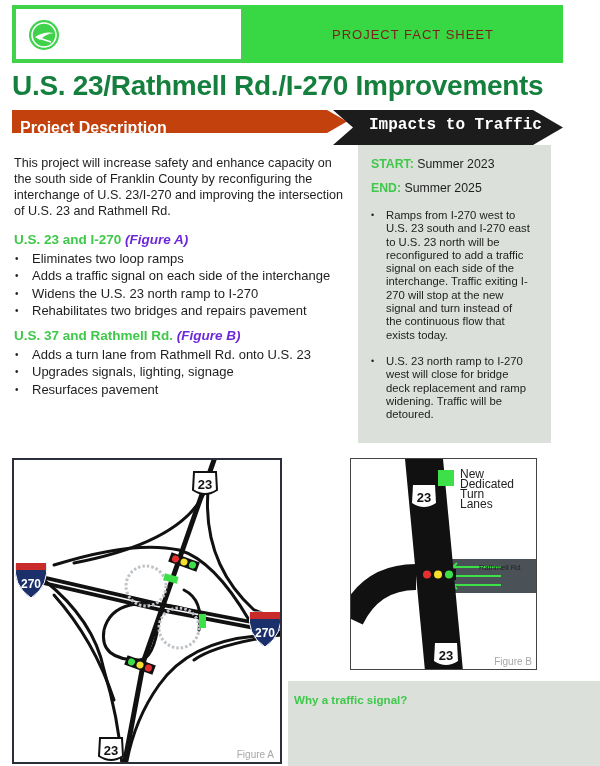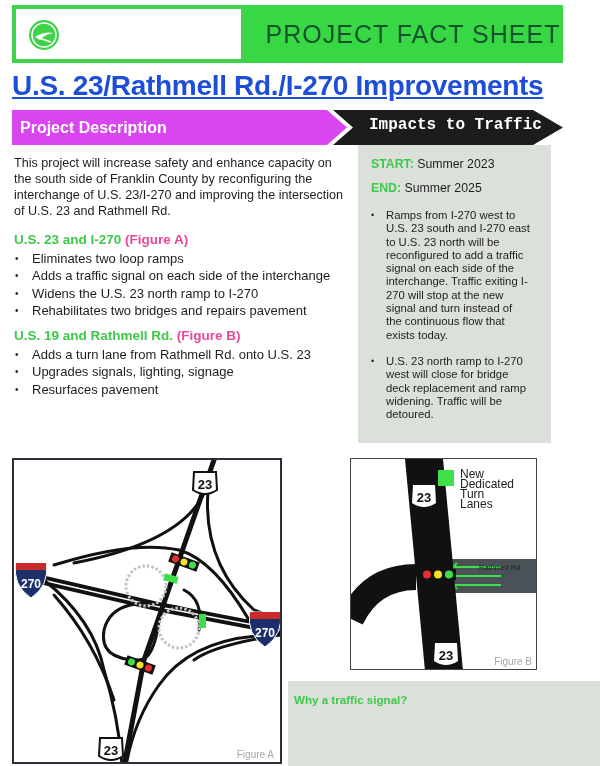--- a/index.html
+++ b/index.html
@@ -7,32 +7,32 @@
     body { position: relative; font-family: "DejaVu Sans", sans-serif; color: #1a1a1a; }
 
     
     .header { position: absolute; left: 12px; top: 5px; width: 251px; height: 60px; }
     .logo-box { position: absolute; left: 0; top: 0; width: 233px; height: 58px; border: 4px solid #3fd24a; background: #fff; }
     .logo-circle { position: absolute; left: 13px; top: 11px; width: 30px; height: 30px; border-radius: 50%; background: #3fd24a; }
     .logo-circle svg { position: absolute; left: 0; top: 0; }
     .logo-text { position: absolute; left: 53px; top: 12px; color: #3bc745; font-family: "DejaVu Serif", serif; line-height: 1; }
     .logo-line1 { font-size: 11.5px; letter-spacing: 0.6px; font-variant: small-caps; }
     .logo-line2 { font-size: 17px; letter-spacing: 0.8px; font-variant: small-caps; margin-top: 1px; }
-    .fact-banner { position: absolute; left: 245px; top: 5px; width: 318px; height: 58px; background: #38d845; color: #14532d; font-family: "Liberation Sans", sans-serif; font-size: 25px; letter-spacing: 1px; display: flex; align-items: center; justify-content: center; padding-left: 18px; }
-
-    .page-title { position: absolute; left: 12px; top: 70px; color: #1d4ed8; font-family: "Liberation Sans", sans-serif; font-weight: bold; font-size: 28px; letter-spacing: -0.3px; white-space: nowrap; text-decoration: underline; }
-
-    
-    .bar-left { position: absolute; left: 12px; top: 110px; width: 335px; height: 35px; background: #d946ef; color: #fff; font-family: "Liberation Sans", sans-serif; font-weight: bold; font-size: 16px; padding: 9px 0 0 8px; clip-path: polygon(0 0, 315px 0, 335px 50%, 315px 100%, 0 100%); }
+    .fact-banner { position: absolute; left: 245px; top: 5px; width: 318px; height: 58px; background: #38d845; color: #7f1d1d; font-family: "Liberation Sans", sans-serif; font-size: 13px; letter-spacing: 1px; display: flex; align-items: center; justify-content: center; padding-left: 18px; }
+
+    .page-title { position: absolute; left: 12px; top: 70px; color: #15803d; font-family: "Liberation Sans", sans-serif; font-weight: bold; font-size: 28px; letter-spacing: -0.3px; white-space: nowrap; }
+
+    
+    .bar-left { position: absolute; left: 12px; top: 110px; width: 335px; height: 23px; background: #c2410c; color: #fff; font-family: "Liberation Sans", sans-serif; font-weight: bold; font-size: 16px; padding: 9px 0 0 8px; clip-path: polygon(0 0, 315px 0, 335px 50%, 315px 100%, 0 100%); }
     .bar-right { position: absolute; left: 333px; top: 110px; width: 230px; height: 35px; background: #1c1c1c; color: #fff; font-family: Liberation Mono, monospace; font-weight: bold; font-size: 16px; padding: 6px 0 0 36px; clip-path: polygon(0 0, 200px 0, 230px 50%, 200px 100%, 0 100%, 20px 50%); }
 
     
     .desc { position: absolute; left: 14px; top: 155px; width: 330px; font-family: "Liberation Sans", sans-serif; font-size: 12.6px; line-height: 16px; color: #1e1e1e; }
     .sub-head { position: absolute; left: 14px; font-family: "Liberation Sans", sans-serif; font-weight: bold; font-size: 13.5px; color: #3fc84a; }
-    .sub-head .fig { color: #ec4899; }
+    .sub-head .fig { color: #6d28d9; font-style: italic; }
     .bullets { position: absolute; left: 14px; width: 335px; list-style: none; font-family: "Liberation Sans", sans-serif; font-size: 13px; line-height: 17.3px; color: #1e1e1e; }
     .bullets li { position: relative; padding-left: 18px; }
     .bullets li::before { content: "•"; position: absolute; left: 1px; top: 0; font-size: 10px; }
 
     
     .impacts { position: absolute; left: 358px; top: 145px; width: 193px; height: 298px; background: #dbe0da; font-family: "Liberation Sans", sans-serif; }
     .imp-date { position: absolute; left: 13px; font-size: 12.3px; color: #1e1e1e; }
     .imp-date .lbl { color: #3fc84a; font-weight: bold; }
     .imp-list { position: absolute; left: 12px; width: 160px; list-style: none; font-size: 11.3px; line-height: 13.3px; color: #222; }
     .imp-list li { position: relative; padding-left: 16px; margin-bottom: 13px; }
@@ -86,21 +86,21 @@
   <span class="fig">(Figure A)</span>
 </div>
 <ul class="bullets" style="top:250px;">
   <li>Eliminates two loop ramps</li>
   <li>Adds a traffic signal on each side of the interchange</li>
   <li>Widens the U.S. 23 north ramp to I-270</li>
   <li>Rehabilitates two bridges and repairs pavement</li>
 </ul>
 
 <div class="sub-head" style="top:328px;">
-  <span>U.S. 19 and Rathmell Rd.</span>
+  <span>U.S. 37 and Rathmell Rd.</span>
   <span class="fig">(Figure B)</span>
 </div>
 <ul class="bullets" style="top:346px; width:320px;">
   <li>Adds a turn lane from Rathmell Rd. onto U.S. 23</li>
   <li>Upgrades signals, lighting, signage</li>
   <li>Resurfaces pavement</li>
 </ul>
 
 <div class="impacts">
   <div class="imp-date" style="top:12px;">

